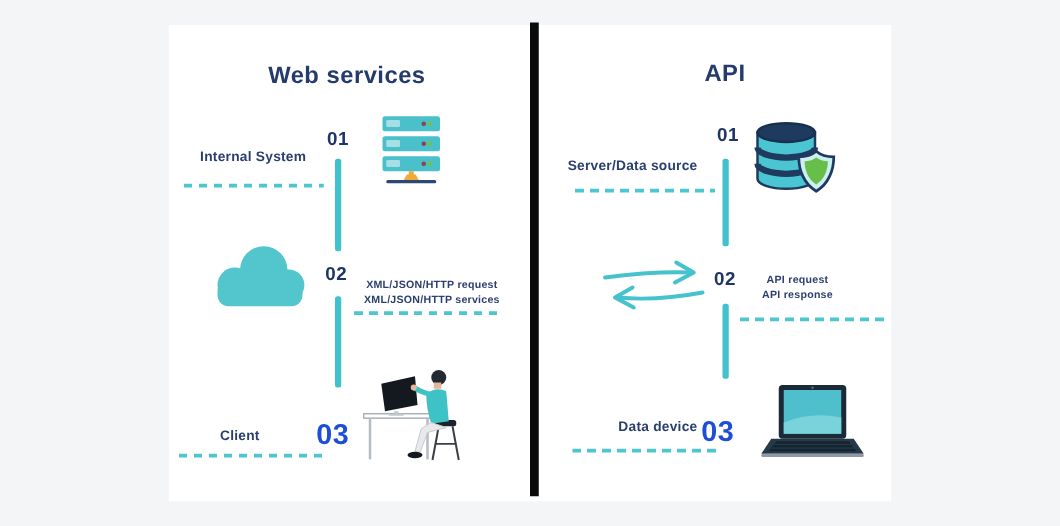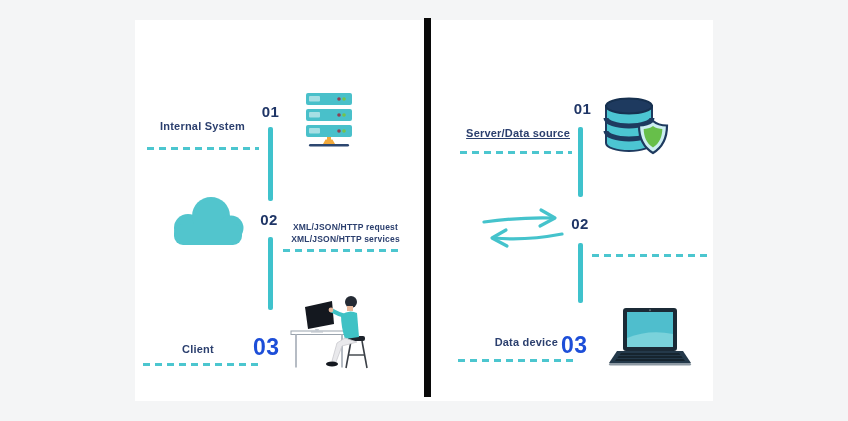--- a/index.html
+++ b/index.html
@@ -26,20 +26,21 @@
   }
   svg{display:block;}
 </style>
 </head>
 <body>
 
 <div class="canvas">
   <div class="panel"></div>
   <div class="divider"></div>
 
+  <div class="title" style="left:180px;top:50px;width:195px;">Web services</div>
 
   <div class="lbl" style="left:155px;top:120px;width:90px;text-align:right;">Internal System</div>
   <div class="num" style="left:257px;top:103px;width:27px;">01</div>
   <div class="abs" style="left:303px;top:91px;">
     <svg width="52" height="58" viewBox="0 0 52 58">
       <rect x="3" y="2" width="46" height="12" rx="2" fill="#49c0ca"></rect>
       <rect x="6" y="5" width="11" height="5.5" rx="1" fill="#a6dfe4"></rect>
       <circle cx="36" cy="8" r="1.8" fill="#8e3f54"></circle>
         <circle cx="41" cy="8" r="1.8" fill="#74c24b"></circle>
       <rect x="3" y="18" width="46" height="12" rx="2" fill="#49c0ca"></rect>
@@ -94,27 +95,28 @@
 
       <circle cx="64" cy="11" r="6" fill="#242a34"></circle>
       <path d="M60 15 L66 15 L66 20 L60 20 Z" fill="#e8b79a"></path>
       <path d="M54 24 Q62 18 70 22 L72 46 L58 48 Q54 36 54 24 Z" fill="#3fc2c5"></path>
       <path d="M58 27 Q50 25 43 21 L45 17 Q53 22 60 23 Z" fill="#3fc2c5"></path>
       <circle cx="44" cy="19" r="2.4" fill="#e8b79a"></circle>
       <path d="M58 47 L50 52 L45 70 L49 71 L55 55 L70 51 Z" fill="#e9e9ec" stroke="#c9c9ce" stroke-width="0.8"></path>
       <ellipse cx="45" cy="73" rx="6" ry="2.6" fill="#14181f"></ellipse>
     </svg>
   </div>
-  <div class="lbl" style="left:176px;top:343px;width:44px;text-align:center;">Client</div>
+  <div class="lbl" style="left:176px;top:343px;width:44px;text-align:left;">Client</div>
   <div class="num-lg" style="left:253px;top:334px;width:34px;">03</div>
   <div class="dash" style="left:143px;top:363px;width:116px;"></div>
 
+  <div class="title" style="left:540px;top:49px;width:80px;">API</div>
 
   <div class="num" style="left:569px;top:100px;width:27px;">01</div>
-  <div class="lbl" style="left:464px;top:127px;width:106px;text-align:right;text-decoration:underline;">Server/Data source</div>
+  <div class="lbl" style="left:452px;top:127px;width:106px;text-align:right;">Server/Data source</div>
   <div class="abs" style="left:602px;top:96px;">
     <svg width="68" height="66" viewBox="0 0 68 66">
       <path d="M4 10 L4 47 A23 8 0 0 0 50 47 L50 10 Z" fill="#4cc5d2" stroke="#1e3a5f" stroke-width="2"></path>
       <path d="M4 22 A23 8 0 0 0 50 22" fill="none" stroke="#1e3a5f" stroke-width="5"></path>
       <path d="M4 35 A23 8 0 0 0 50 35" fill="none" stroke="#1e3a5f" stroke-width="5"></path>
       <ellipse cx="27" cy="10" rx="23" ry="7.5" fill="#1e3a5f" stroke="#16304f" stroke-width="2"></ellipse>
       <g transform="translate(36,24)">
         <path d="M15 1 C19 4.5 25 5.5 29 5.5 C29 16 25 27 15 33 C5 27 1 16 1 5.5 C5 5.5 11 4.5 15 1 Z" fill="#cdeef2" stroke="#1e3a5f" stroke-width="2.2"></path>
         <path d="M15 6 C17.8 8.2 21.5 9 24.3 9 C24.3 16 21.5 23.5 15 27.5 C8.5 23.5 5.7 16 5.7 9 C8.5 9 12.2 8.2 15 6 Z" fill="#67bf4a"></path>
       </g>
@@ -127,20 +129,24 @@
     <svg width="84" height="44" viewBox="0 0 84 44">
       <g fill="none" stroke="#45c3cc" stroke-width="3.2" stroke-linecap="round" stroke-linejoin="round">
         <path d="M3 17 Q40 12 72 13"></path>
         <path d="M60 5 L74 13 L59 21"></path>
         <path d="M81 29 Q44 36 13 33"></path>
         <path d="M25 25 L11 33 L26 41"></path>
       </g>
     </svg>
   </div>
   <div class="num" style="left:566px;top:215px;width:28px;">02</div>
+  <div class="desc" style="left:595px;top:217px;width:86px;">
+    <div>API request</div>
+    <div>API response</div>
+  </div>
   <div class="vseg" style="left:578px;top:243px;height:60px;"></div>
   <div class="dash" style="left:592px;top:254px;width:120px;"></div>
 
   <div class="abs" style="left:607px;top:307px;">
     <svg width="86" height="62" viewBox="0 0 86 62">
       <rect x="16" y="1" width="54" height="43" rx="3" fill="#1b2a36"></rect>
       <rect x="20" y="5" width="46" height="35" fill="#4fbecd"></rect>
       <path d="M20 40 L20 31 Q42 22 66 27 L66 40 Z" fill="#7ad2db"></path>
       <circle cx="43" cy="3.2" r="1" fill="#5d6b76"></circle>
       <polygon points="10,44 76,44 84,56 2,56" fill="#24394a"></polygon>

